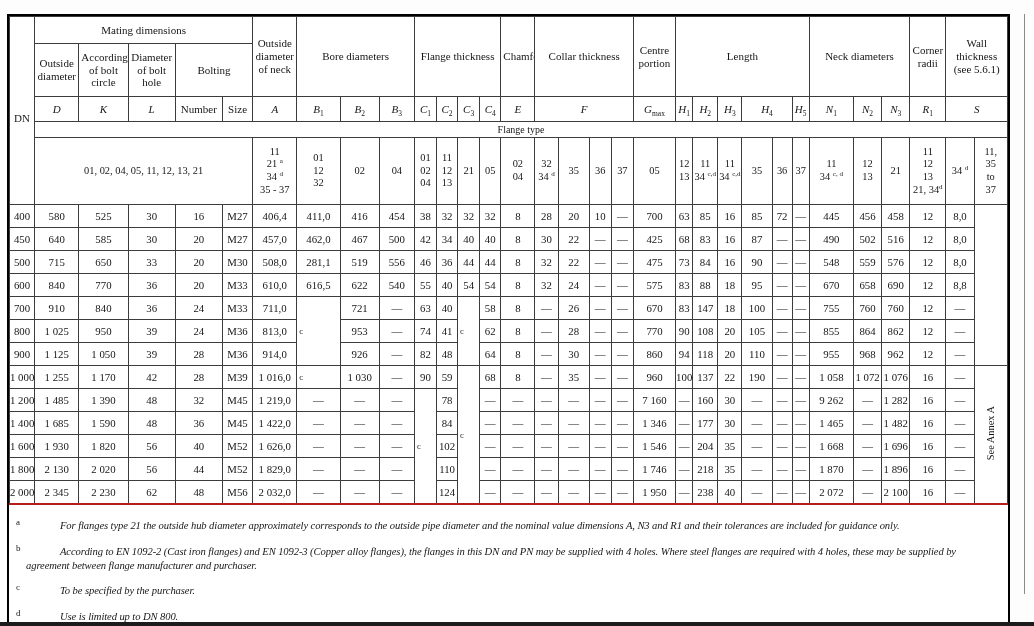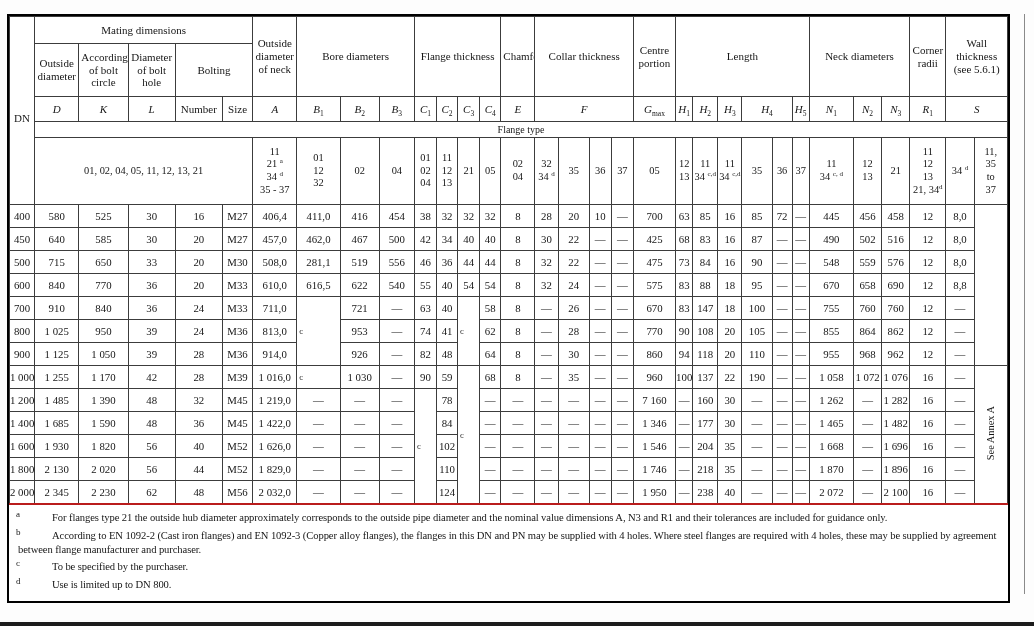--- a/index.html
+++ b/index.html
@@ -27,21 +27,21 @@
   tr.codes-r td{font-size:10.4px;line-height:1.22;height:62px;padding:2px 0;}
   
   tbody td{height:22px;font-size:10.8px;white-space:nowrap;}
   tbody{border-bottom:2px solid #b91c1c;}
   td.fn{text-align:left;font-size:8.5px;padding-left:2px;}
   td.vert span{writing-mode:vertical-rl;transform:rotate(180deg);display:inline-block;font-size:10.4px;}
   
   .footnotes{padding:2px 6px 5px 5px;font-size:10.6px;}
   .footnote{position:relative;margin:4px 0 2px 0;}
   .footnote .mark{position:absolute;left:2px;top:-2px;font-size:9px;}
-  .footnote p{margin:4px;text-indent:34px;line-height:1.3;letter-spacing:-0.1px;}
+  .footnote p{margin:12px;text-indent:34px;line-height:1.3;letter-spacing:-0.1px;font-style:italic;}
   .edge-v{position:absolute;left:1024px;top:14px;width:1px;height:580px;background:#8a8a8a;}
   .edge-b{position:absolute;left:0;top:622px;width:1034px;height:4px;background:#1c1c1c;}
 </style>
 </head>
 <body>
 
 <div class="frame">
   <table>
     <colgroup>
       <col style="width:25px">
@@ -441,21 +441,21 @@
           <td>—</td>
           <td>—</td>
           <td>—</td>
           <td>7 160</td>
           <td>—</td>
           <td>160</td>
           <td>30</td>
           <td>—</td>
           <td>—</td>
           <td>—</td>
-          <td>1 262</td>
+          <td>9 262</td>
           <td>—</td>
           <td>1 282</td>
           <td>16</td>
           <td>—</td>
         </tr>
         <tr>
           <td>1 400</td>
           <td>1 685</td>
           <td>1 590</td>
           <td>48</td>

